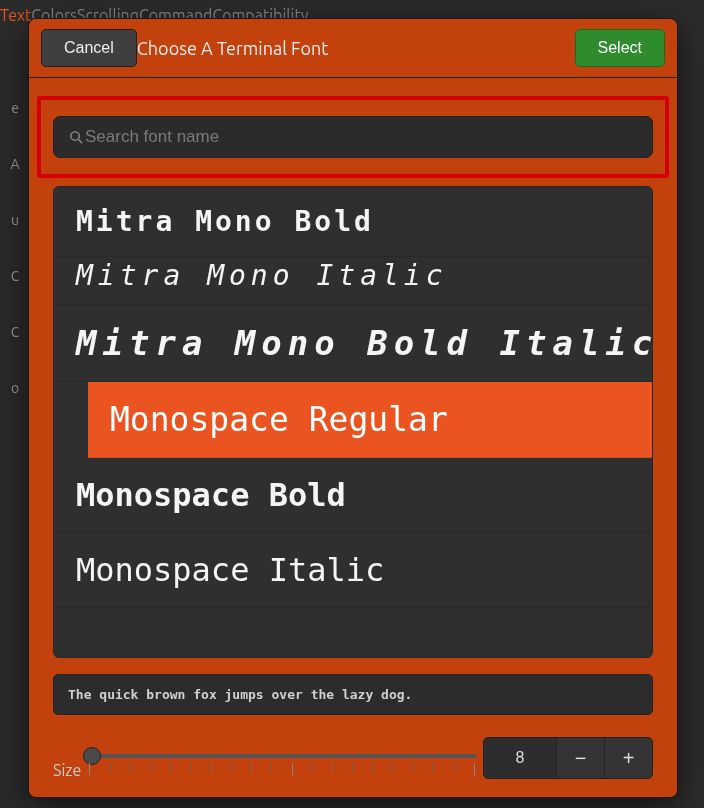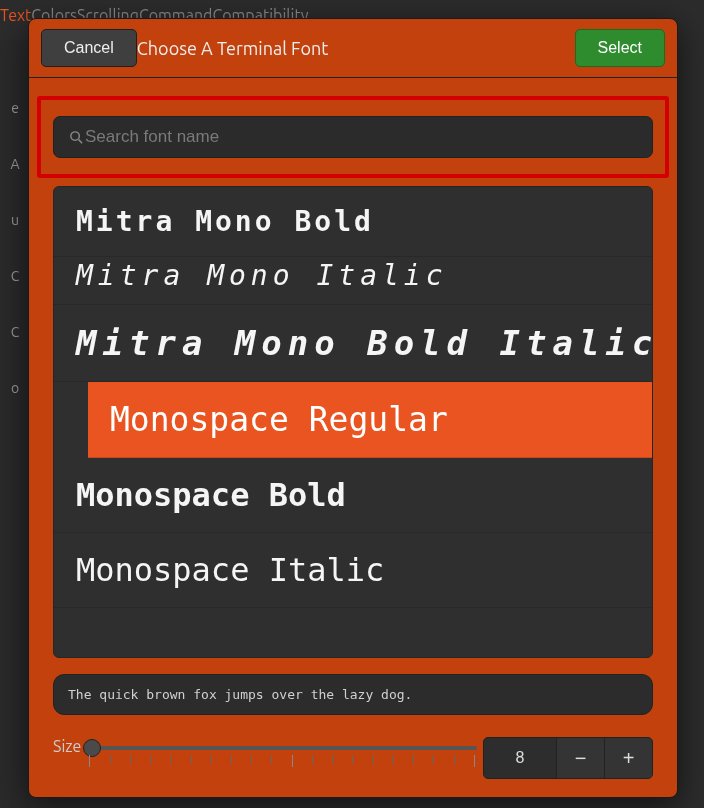--- a/index.html
+++ b/index.html
@@ -121,29 +121,30 @@
     .font-item.cut { padding-top: 2px; padding-bottom: 12px; font-style: italic; letter-spacing: 5px; font-size: 28px; }
     .font-item.bold { font-weight: 700; letter-spacing: 3px; font-size: 28px; }
     .font-item.bolditalic { font-weight: 700; font-style: italic; letter-spacing: 6px; font-size: 34px; }
     .font-item.selected { background: #e95420; color: #fff; font-size: 33px; margin-left: 34px; }
     .font-item.monobold { font-weight: 700; font-size: 32px; }
     .font-item.monoitalic { font-size: 32px; }
     .preview {
       margin: 16px 24px 0 24px;
       background: #2c2c2c;
       border: 1px solid #232323;
-      border-radius: 11px;
+      border-radius: 5px;
       padding: 12px 14px;
       font-family: monospace;
       font-size: 13px;
       color: #d0d0d0;
+      font-weight: bold;
     }
     .size-row {
       display: flex;
-      align-items: flex-start;
+      align-items: flex-end;
       gap: 0;
       margin: 22px 24px 18px 24px;
     }
     .size-label { font-size: 16px; color: #ccc; }
     .slider-wrap {
       flex: 1;
       position: relative;
       height: 34px;
     }
     .slider-track {

